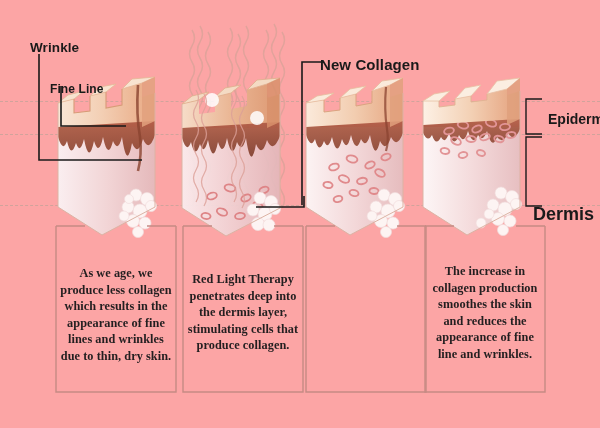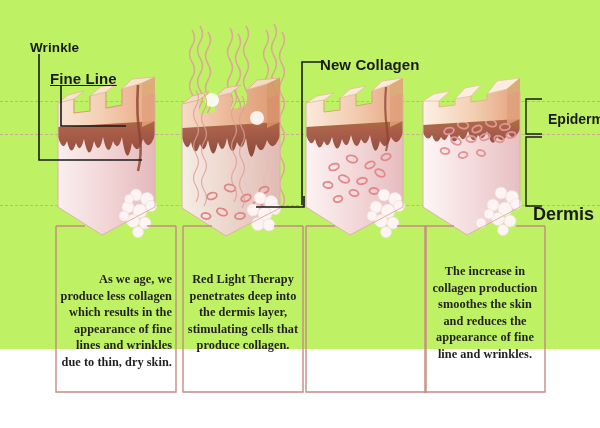--- a/index.html
+++ b/index.html
@@ -1,22 +1,22 @@
 <!DOCTYPE html>
 <html><head>
 <meta charset="utf-8">
 <style>
   html,body{margin:0;padding:0;background:#ffffff;}
   body{width:600px;height:428px;overflow:hidden;font-family:"Liberation Sans",sans-serif;}
-  #stage{position:relative;width:600px;height:349px;background:#bef264;}
+  #stage{position:relative;width:600px;height:428px;background:#fca5a5;}
 
   
   .lbl{position:absolute;font-family:"Liberation Sans",sans-serif;font-weight:700;color:#1a1a1a;white-space:nowrap;}
   #wrinkle-label{left:30px;top:40px;font-size:13.5px;letter-spacing:.1px;}
-  #fineline-label{left:50px;top:70px;font-size:15px;letter-spacing:.1px;text-decoration:underline;}
+  #fineline-label{left:50px;top:82px;font-size:12px;letter-spacing:.1px;}
   #newcollagen-label{left:320px;top:56px;font-size:15px;letter-spacing:.1px;}
   #epidermis-label{left:533px;top:111px;font-size:14px;font-weight:700;color:#1a1a1a;margin-left:15px;}
   #dermis-label{left:533px;top:160px;font-size:18px;font-weight:700;color:#1a1a1a;margin-top:44px;}
 
   .leader{position:absolute;}
   .leader svg{display:block;overflow:visible;}
 
   
   .guide{position:absolute;left:0;width:600px;height:0;border-top:1px dashed #c9a39a;opacity:.85;}
   #guide-top{top:101px;}
@@ -36,21 +36,21 @@
   .caption-box .frame{position:absolute;inset:0;}
   .caption-box .frame svg{display:block;overflow:visible;}
   .caption-text{position:absolute;left:5px;right:5px;top:48px;
     text-align:center;color:#231f20;
     font-family:"Liberation Serif",serif;font-weight:700;
     font-size:12.3px;line-height:16.6px;letter-spacing:.05px;}
   #caption-1{left:55px;top:225px;}
   #caption-2{left:182px;top:225px;}
   #caption-3{left:305px;top:225px;}
   #caption-4{left:424px;top:225px;}
-  #caption-1 .caption-text{top:46px;text-align:right;}
+  #caption-1 .caption-text{top:40px;}
   #caption-2 .caption-text{top:46px;}
   #caption-3 .caption-text{top:56px;}
   #caption-4 .caption-text{top:38px;}
 </style>
 </head>
 <body>
 
 <div id="stage">
 
   <div class="guide" id="guide-top"></div>

